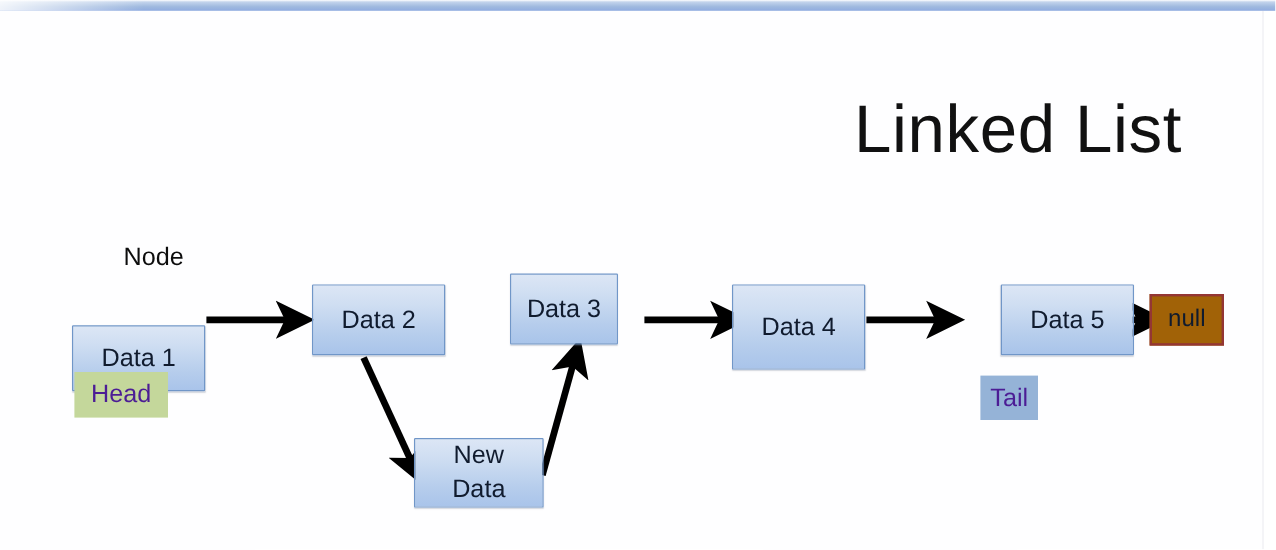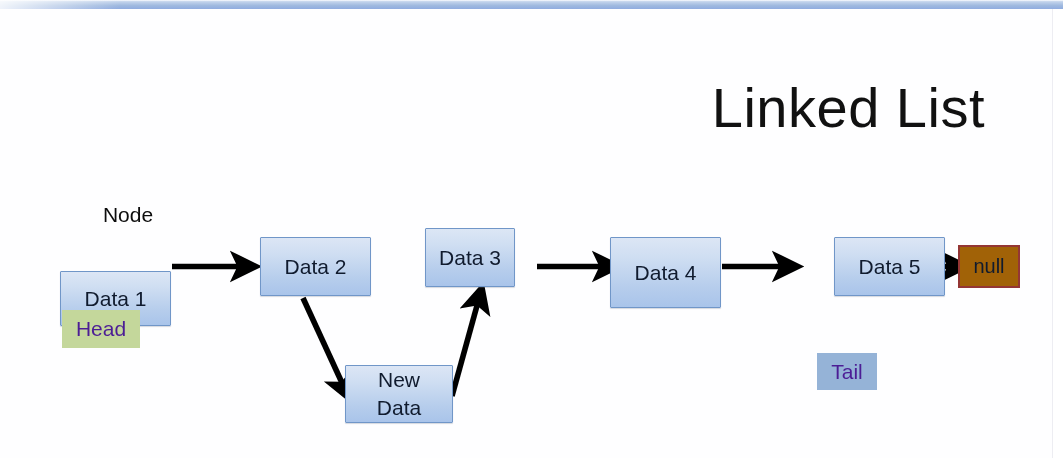--- a/index.html
+++ b/index.html
@@ -206,17 +206,17 @@
   </div>
 
   <div id="null-box" style="left: 958px; top: 245px; width: 62px; height: 43px; border-color: rgb(148, 54, 52);">
     <span>null</span>
   </div>
 
   <div class="tag" id="head-tag" style="left: 62px; top: 310px; width: 78px; height: 38px; background: rgb(196, 215, 155);">
     <span>Head</span>
   </div>
 
-  <div class="tag" id="tail-tag" style="left: 817px; top: 313px; width: 60px; height: 37px; background: rgb(149, 179, 215); margin-top: 40px;">
+  <div class="tag" id="tail-tag" style="left: 817px; top: 313px; width: 48px; height: 37px; background: rgb(149, 179, 215);">
     <span>Tail</span>
   </div>
 
 </div>
 
 </body></html>

